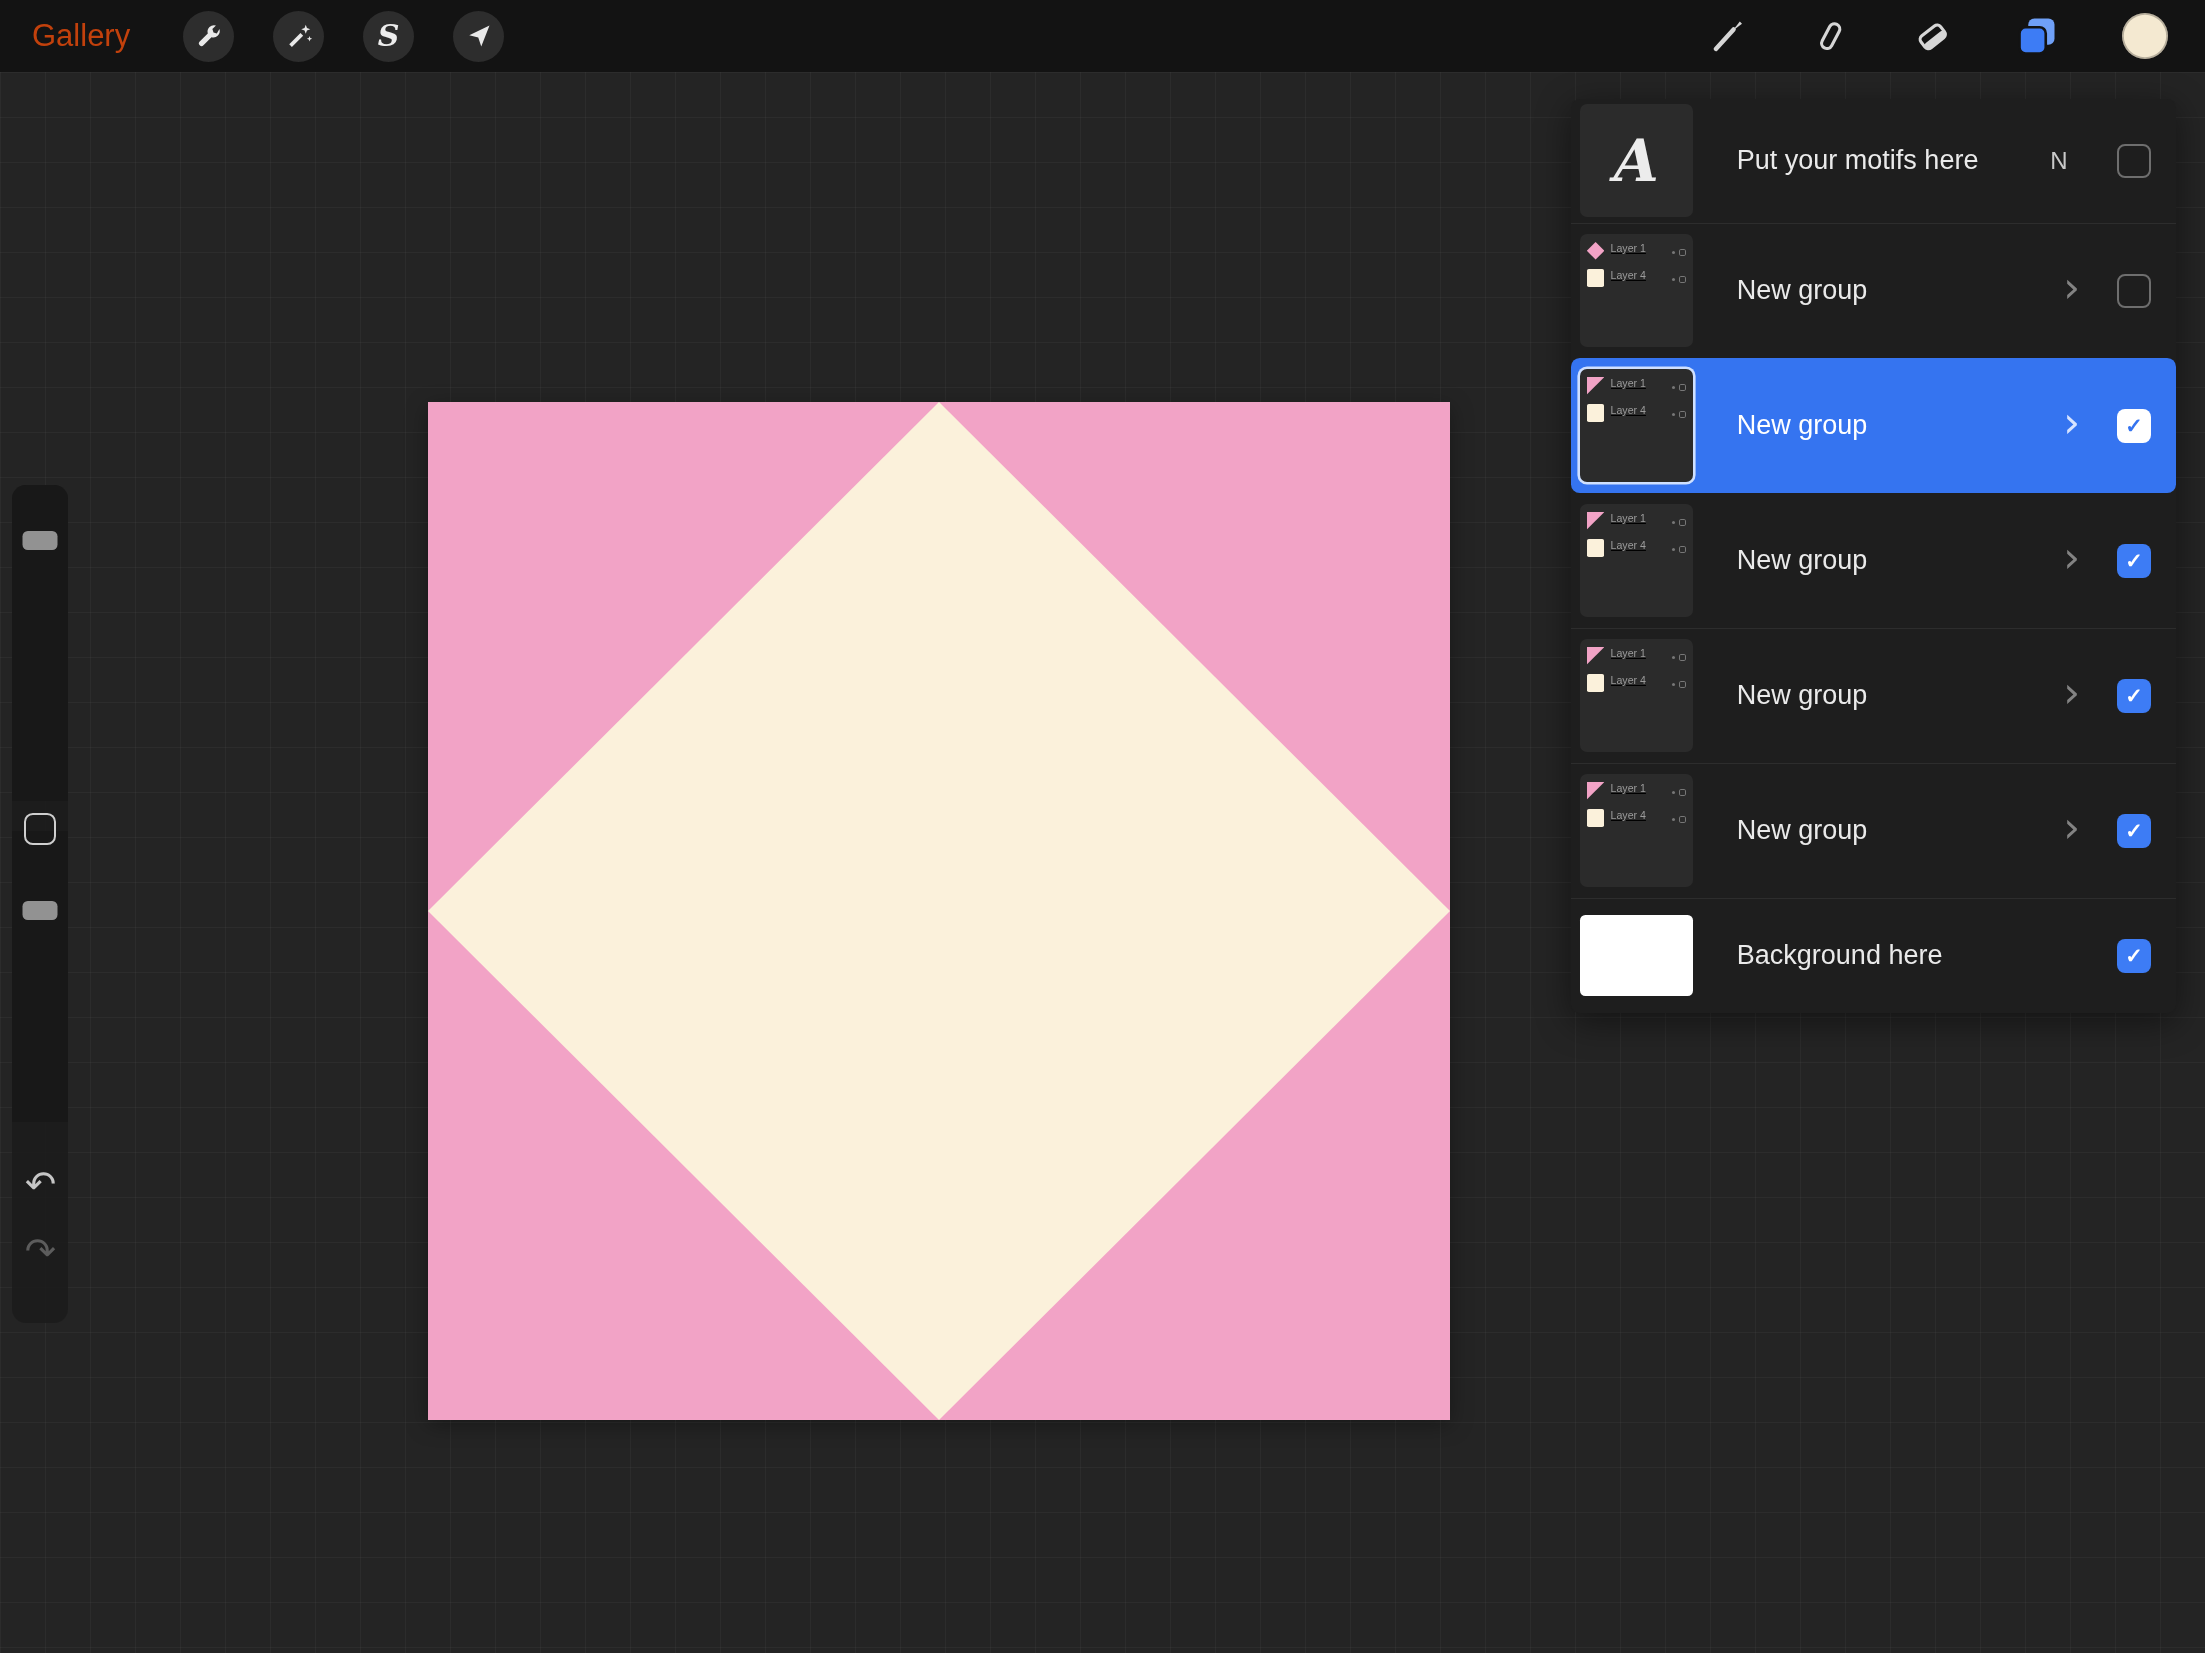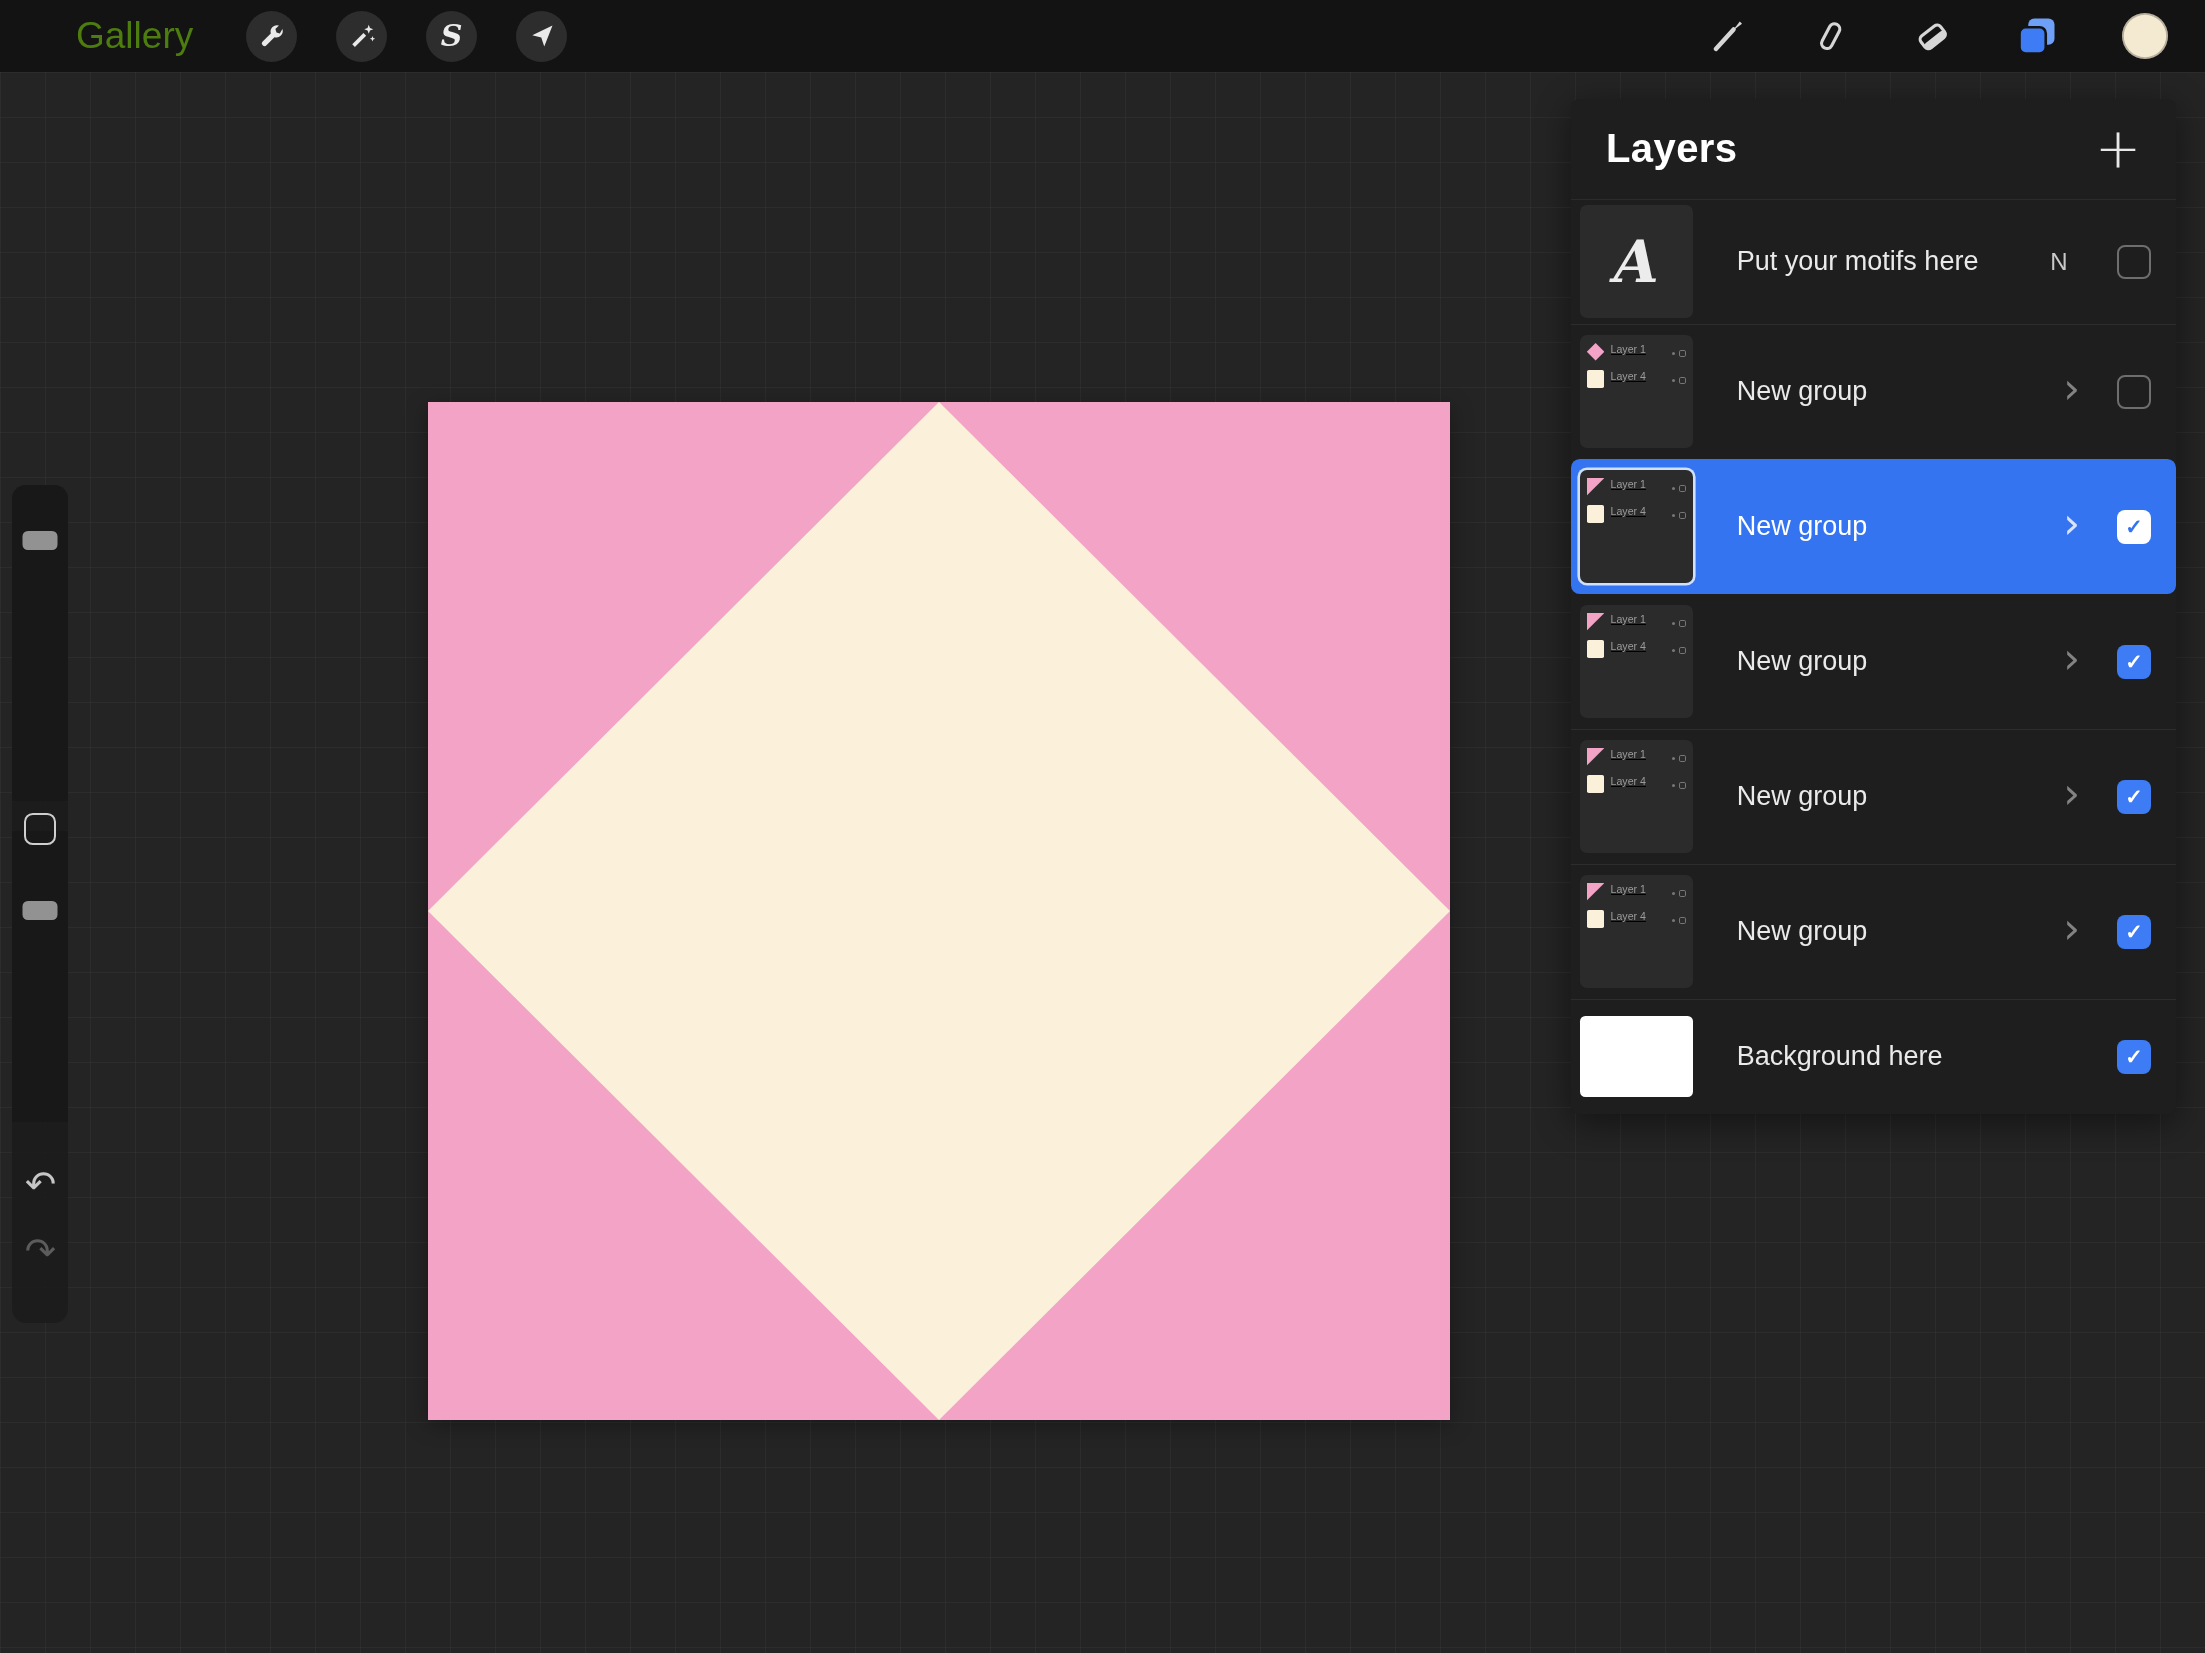--- a/index.html
+++ b/index.html
@@ -3,21 +3,21 @@
 <meta charset="utf-8">
 <style>
   * { margin:0; padding:0; box-sizing:border-box; }
   html,body { width:2206px; height:1653px; overflow:hidden; background:#232323;
               font-family:"Liberation Sans", sans-serif; }
 
   
   .topbar { position:absolute; top:0; left:0; right:0; height:72px; background:#131313;
             display:flex; align-items:center; z-index:10; }
   .topbar-left { display:flex; align-items:center; gap:39px; padding-left:32px; }
-  .gallery-label { font-size:37px; color:#4d7c0f; margin-right:14px;margin-left:44px; }
+  .gallery-label { font-size:31px; color:#c2410c; margin-right:14px; }
   .tool-circle { width:51px; height:51px; border-radius:50%; background:#2d2d2d;
                  display:flex; align-items:center; justify-content:center; }
   .tool-circle svg { display:block; }
   .sel-glyph { font-family:"DejaVu Serif", serif; font-style:italic; font-weight:700;
                font-size:30px; color:#ededed; line-height:1; }
   .topbar-right { margin-left:auto; display:flex; align-items:center; gap:64px; padding-right:37px; }
   .topbar-right svg { display:block; }
   .color-swatch { width:46px; height:46px; border-radius:50%; background:var(--active-color);
                   box-shadow:inset 0 0 0 1.8px rgba(0,0,0,.25); }
 
@@ -190,24 +190,20 @@
     <div class="track track-top"></div>
     <div class="track track-bottom"></div>
     <div class="slider-handle handle-1"></div>
     <div class="modify-btn"></div>
     <div class="slider-handle handle-2"></div>
     <div class="undo-btn">↶</div>
     <div class="redo-btn">↷</div>
   </aside>
 
   <section class="layers-panel">
-    <div class="panel-header">
-      <span class="panel-title">Layers</span>
-      <span class="add-btn">+</span>
-    </div>
 
     <div class="layer-row first">
       <div class="thumb">
         <span class="text-thumb-glyph">A</span>
       </div>
       <div class="row-title">Put your motifs here</div>
       <div class="row-right">
         <span class="blend-letter">N</span>
         <span class="checkbox"></span>
       </div>

